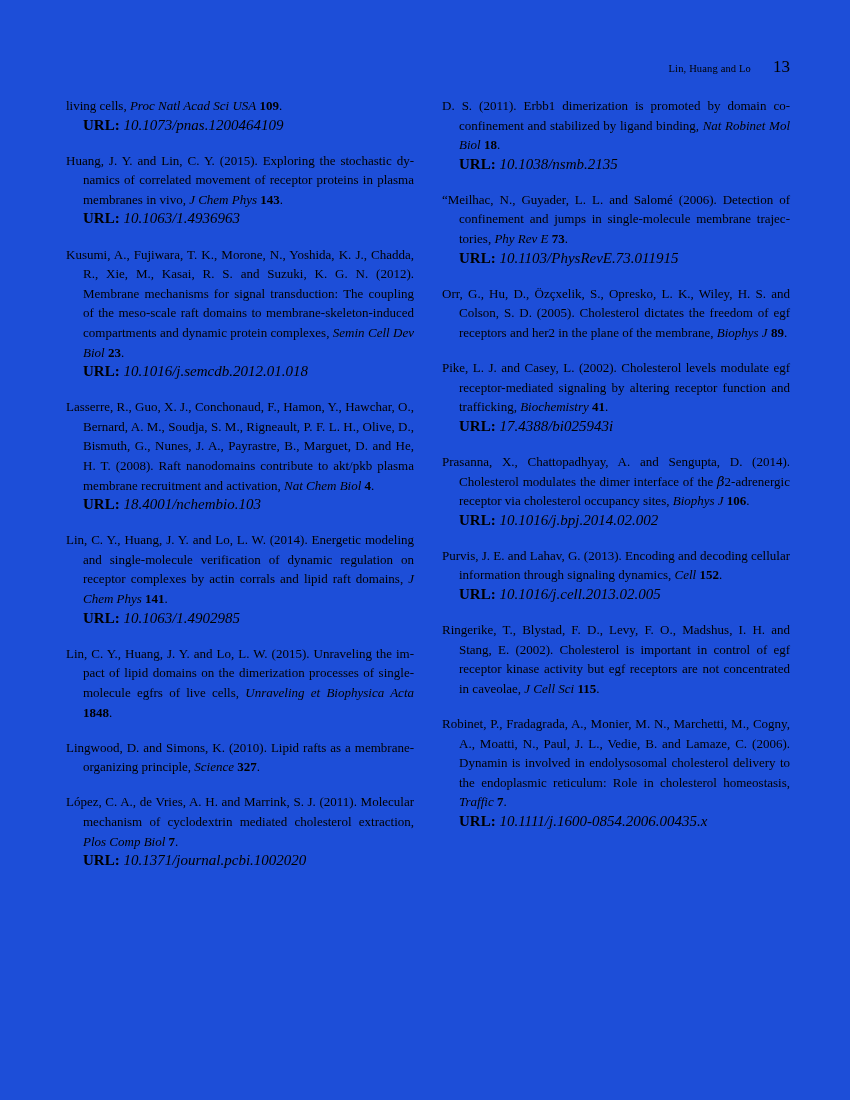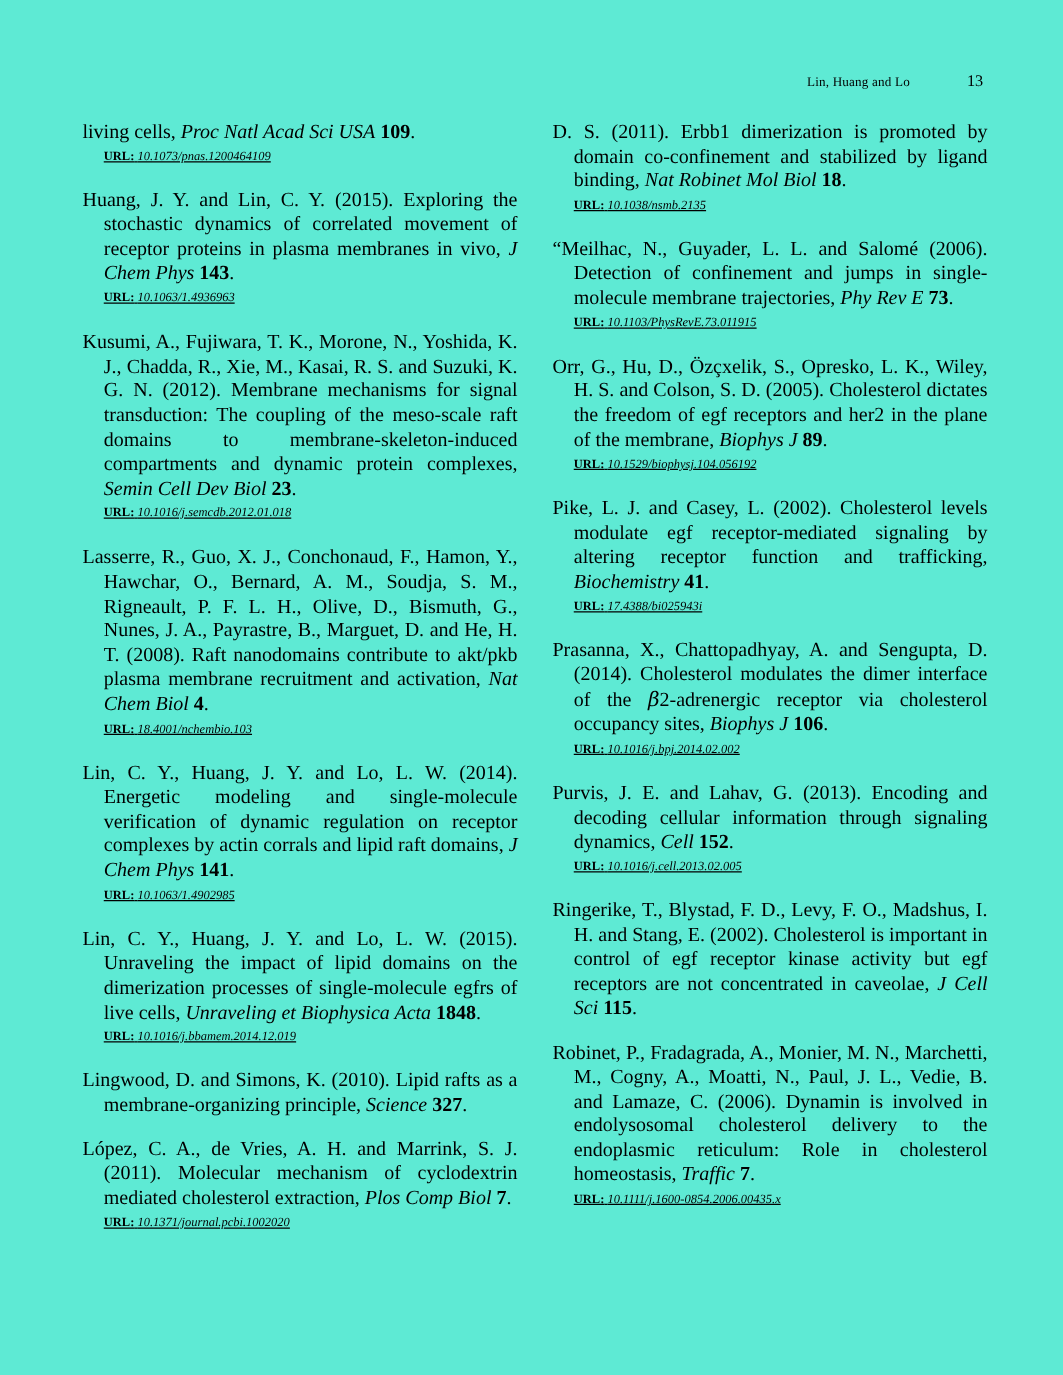--- a/index.html
+++ b/index.html
@@ -4,21 +4,21 @@
 <style>
   html, body {
     margin: 0;
     padding: 0;
     background: #ffffff;
   }
   .page {
     position: relative;
     width: 850px;
     height: 1100px;
-    background: #5eead4;
+    background: #1d4ed8;
     font-family: "Liberation Serif", "DejaVu Serif", serif;
     color: #000000;
     overflow: hidden;
   }
 
   
   .runhead {
     position: absolute;
     top: 57px;
     left: 66px;
@@ -26,24 +26,24 @@
     height: 16px;
     display: flex;
     justify-content: flex-end;
     align-items: baseline;
   }
   .runhead-title {
     font-size: 10.5px;
     letter-spacing: 0.15px;
   }
   .runhead-page {
-    font-size: 13px;
-    margin-left: 42px;
+    font-size: 17px;
+    margin-left: 19px;
     min-width: 20px;
-    text-align: center;
+    text-align: right;
   }
 
   
   .columns {
     position: absolute;
     top: 96px;
     left: 66px;
     width: 724px;
     display: flex;
     gap: 28px;
@@ -58,35 +58,34 @@
     list-style: none;
   }
   .ref {
     margin: 0 0 15.5px 0;
     padding: 0;
   }
   .ref:last-child { margin-bottom: 0; }
 
   
   .ref-body {
-    font-size: 16px;
+    font-size: 13px;
     line-height: 19.6px;
     text-align: justify;
     text-justify: inter-word;
     padding-left: 17px;
     text-indent: -17px;
     hyphens: manual;
   }
   .ref-url {
-    font-size: 10px;
+    font-size: 15px;
     line-height: 19.6px;
     padding-left: 17px;
     text-align: left;
     white-space: nowrap;
-    text-decoration: underline;
   }
 
   .it { font-style: italic; }
   .bd { font-weight: bold; }
   .url-label { font-weight: bold; }
   .url-doi { font-style: italic; }
   .greek {
     font-family: "DejaVu Serif", serif;
     font-style: italic;
   }
@@ -119,21 +118,20 @@
           <li class="ref">
             <div class="ref-body"><span>Lasserre, R., Guo, X. J., Conchonaud, F., Hamon, Y., Hawchar, O., Bernard, A. M., Soudja, S. M., Rigneault, P. F. L. H., Olive, D., Bismuth, G., Nunes, J. A., Payrastre, B., Mar­guet, D. and He, H. T. (2008). Raft nanodomains contribute to akt/pkb plasma membrane recruitment and activation, </span><span class="it">Nat Chem Biol</span><span> </span><span class="bd">4</span><span>.</span></div>
             <div class="ref-url"><span class="url-label">URL:</span> <span class="url-doi">18.4001/nchembio.103</span></div>
           </li>
           <li class="ref">
             <div class="ref-body"><span>Lin, C. Y., Huang, J. Y. and Lo, L. W. (2014). Energetic model­ing and single-molecule verification of dynamic regulation on receptor complexes by actin corrals and lipid raft domains, </span><span class="it">J Chem Phys</span><span> </span><span class="bd">141</span><span>.</span></div>
             <div class="ref-url"><span class="url-label">URL:</span> <span class="url-doi">10.1063/1.4902985</span></div>
           </li>
           <li class="ref">
             <div class="ref-body"><span>Lin, C. Y., Huang, J. Y. and Lo, L. W. (2015). Unraveling the im­pact of lipid domains on the dimerization processes of single-molecule egfrs of live cells, </span><span class="it">Unraveling et Biophysica Acta</span><span> </span><span class="bd">1848</span><span>.</span></div>
-            <div class="ref-url"><span class="url-label">URL:</span> <span class="url-doi">10.1016/j.bbamem.2014.12.019</span></div>
           </li>
           <li class="ref">
             <div class="ref-body"><span>Lingwood, D. and Simons, K. (2010). Lipid rafts as a membrane-organizing principle, </span><span class="it">Science</span><span> </span><span class="bd">327</span><span>.</span></div>
           </li>
           <li class="ref">
             <div class="ref-body"><span>López, C. A., de Vries, A. H. and Marrink, S. J. (2011). Molec­ular mechanism of cyclodextrin mediated cholesterol extrac­tion, </span><span class="it">Plos Comp Biol</span><span> </span><span class="bd">7</span><span>.</span></div>
             <div class="ref-url"><span class="url-label">URL:</span> <span class="url-doi">10.1371/journal.pcbi.1002020</span></div>
           </li>
         </ul>
     </div>
@@ -142,21 +140,20 @@
           <li class="ref">
             <div class="ref-body"><span>D. S. (2011). Erbb1 dimerization is promoted by domain co-confinement and stabilized by ligand binding, </span><span class="it">Nat Robinet Mol Biol</span><span> </span><span class="bd">18</span><span>.</span></div>
             <div class="ref-url"><span class="url-label">URL:</span> <span class="url-doi">10.1038/nsmb.2135</span></div>
           </li>
           <li class="ref">
             <div class="ref-body"><span>“Meilhac, N., Guyader, L. L. and Salomé (2006). Detection of confinement and jumps in single-molecule membrane trajec­tories, </span><span class="it">Phy Rev E</span><span> </span><span class="bd">73</span><span>.</span></div>
             <div class="ref-url"><span class="url-label">URL:</span> <span class="url-doi">10.1103/PhysRevE.73.011915</span></div>
           </li>
           <li class="ref">
             <div class="ref-body"><span>Orr, G., Hu, D., Özçxelik, S., Opresko, L. K., Wiley, H. S. and Colson, S. D. (2005). Cholesterol dictates the freedom of egf receptors and her2 in the plane of the membrane, </span><span class="it">Biophys J</span><span> </span><span class="bd">89</span><span>.</span></div>
-            <div class="ref-url"><span class="url-label">URL:</span> <span class="url-doi">10.1529/biophysj.104.056192</span></div>
           </li>
           <li class="ref">
             <div class="ref-body"><span>Pike, L. J. and Casey, L. (2002). Cholesterol levels modulate egf receptor-mediated signaling by altering receptor function and trafficking, </span><span class="it">Biochemistry</span><span> </span><span class="bd">41</span><span>.</span></div>
             <div class="ref-url"><span class="url-label">URL:</span> <span class="url-doi">17.4388/bi025943i</span></div>
           </li>
           <li class="ref">
             <div class="ref-body"><span>Prasanna, X., Chattopadhyay, A. and Sengupta, D. (2014). Cholesterol modulates the dimer interface of the </span><span class="greek">β</span><span>2-adrenergic receptor via cholesterol occupancy sites, </span><span class="it">Biophys J</span><span> </span><span class="bd">106</span><span>.</span></div>
             <div class="ref-url"><span class="url-label">URL:</span> <span class="url-doi">10.1016/j.bpj.2014.02.002</span></div>
           </li>
           <li class="ref">

